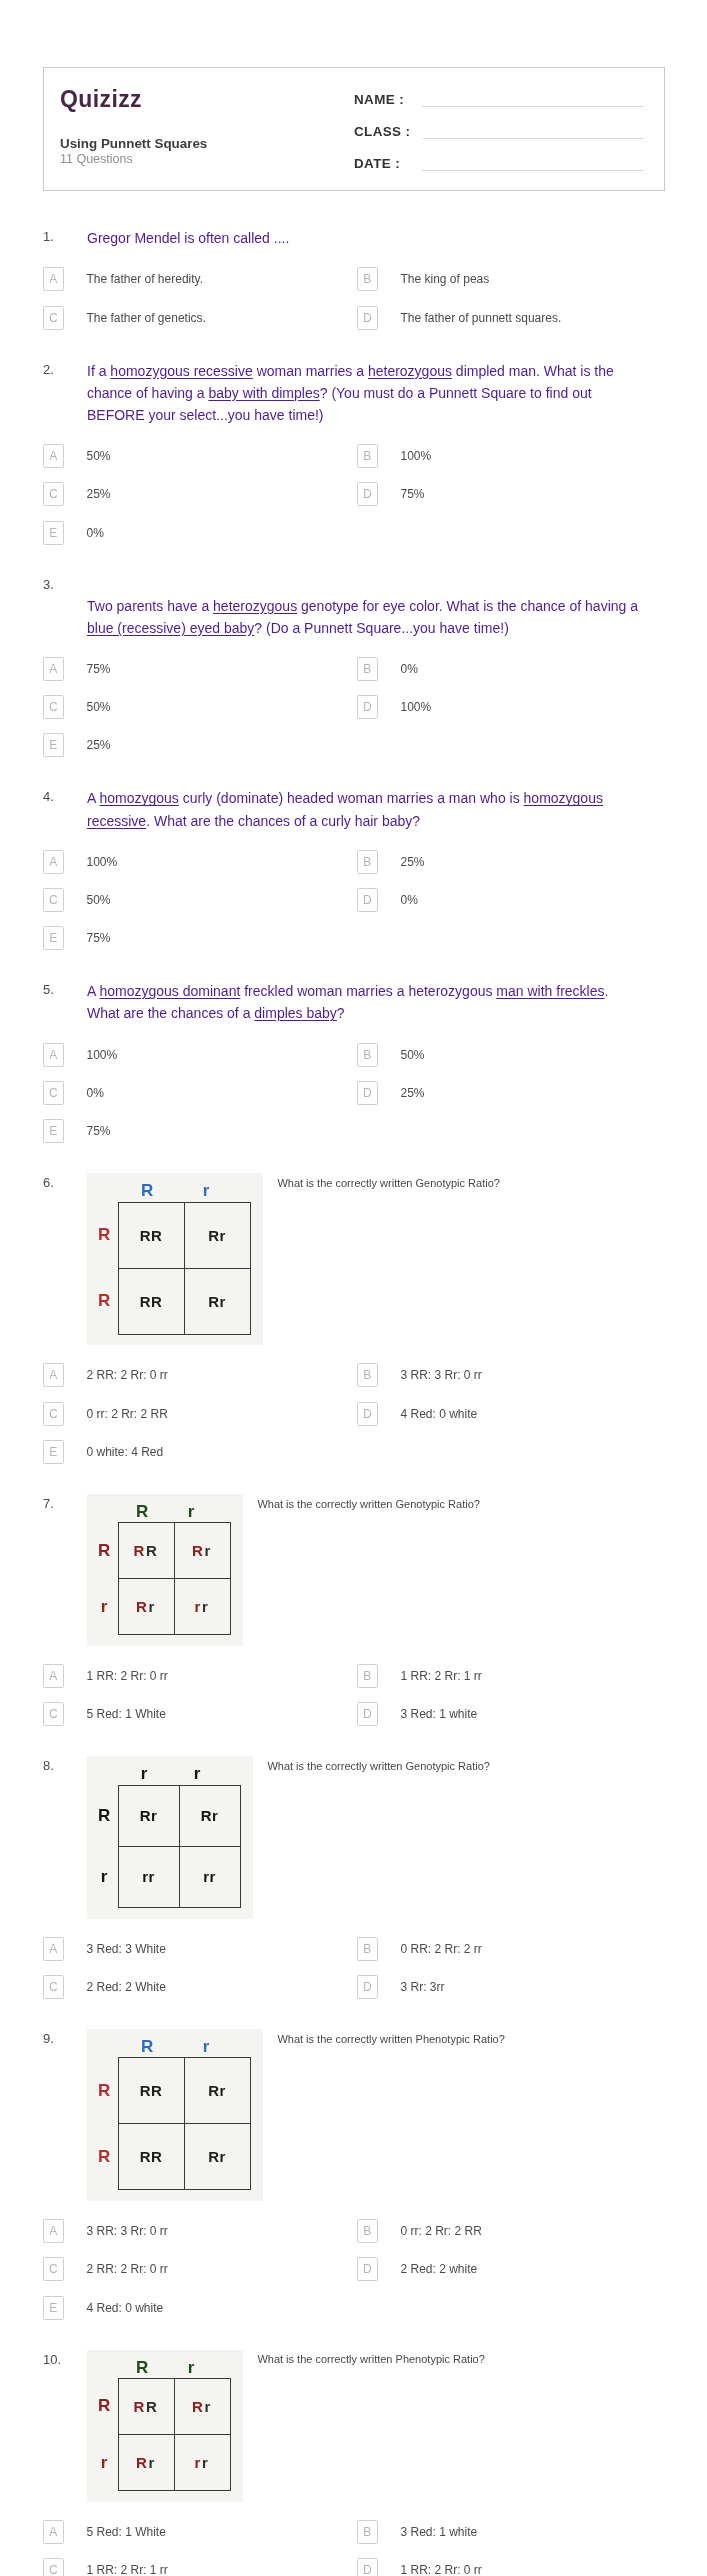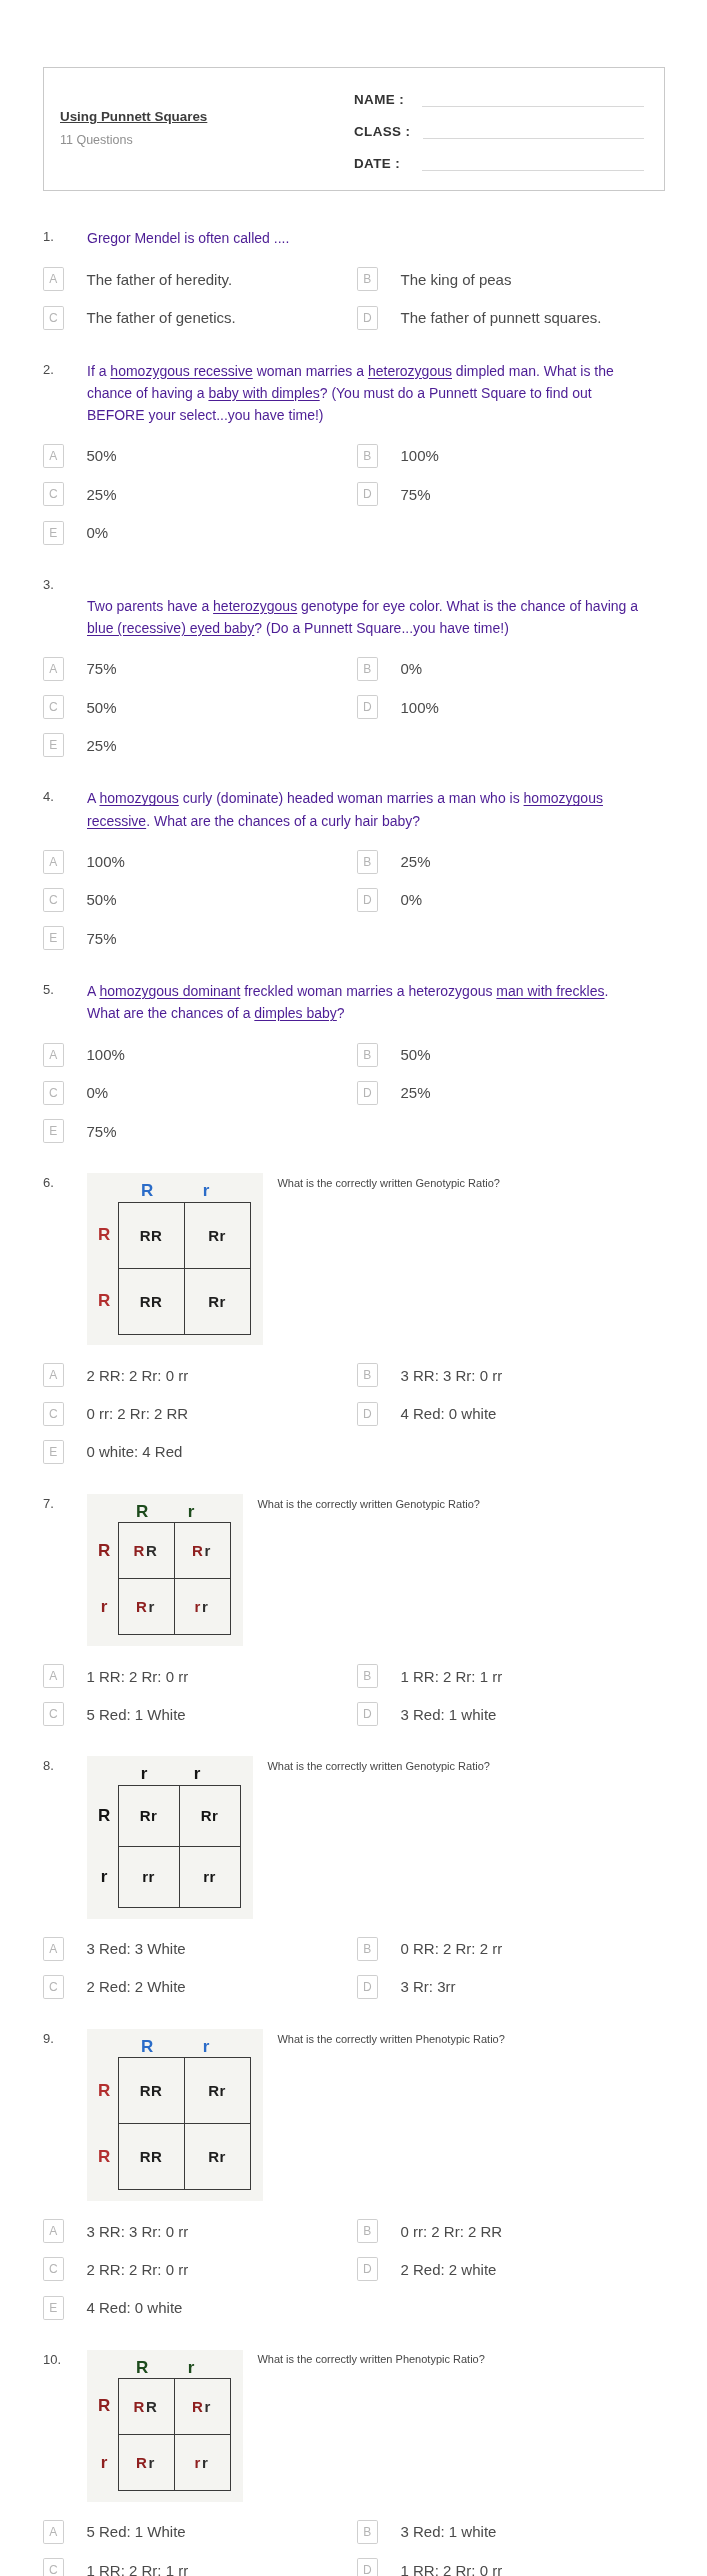--- a/index.html
+++ b/index.html
@@ -3,22 +3,22 @@
 <meta charset="utf-8">
 <style>
   html,body{margin:0;padding:0;background:#ffffff;}
   body{width:708px;font-family:"Liberation Sans",sans-serif;-webkit-font-smoothing:antialiased;}
   .page{width:708px;min-height:2576px;box-sizing:border-box;padding:67px 43px 45px 43px;background:#fff;color:#474747;}
 
   
   .header-card{border:0.9px solid #c9c9c9;display:flex;padding:18px 19.6px 19.6px 16px;box-sizing:border-box;}
   .header-left{flex:0 0 294px;}
   .logo{font-size:23px;font-weight:800;color:#482646;letter-spacing:0.4px;}
-  .quiz-title{margin-top:23px;font-size:13.4px;font-weight:700;color:#3d3d3d;text-decoration:underline;}
-  .quiz-sub{margin-top:9px;font-size:12.5px;color:#8f8f8f;}
+  .quiz-title{margin-top:23px;font-size:13.4px;font-weight:700;color:#3d3d3d;}
+  .quiz-sub{margin-top:1px;font-size:12.5px;color:#8f8f8f;}
   .header-right{flex:1;display:flex;flex-direction:column;gap:15px;padding-top:3.6px;}
   .field-row{display:flex;align-items:flex-end;gap:13px;}
   .field-label{font-size:13.4px;color:#333;font-weight:600;letter-spacing:0.4px;flex:0 0 55px;white-space:nowrap;}
   .field-line{flex:1;border-bottom:0.9px solid #d8d8d8;height:16px;}
 
   
   #questions{margin-top:36px;}
   .question{margin-top:30px;}
   .question:first-child{margin-top:0;}
   .q-row{display:flex;}
@@ -30,21 +30,21 @@
 
   .q-media{display:flex;gap:14.3px;align-items:flex-start;}
   .q-side-text{font-size:11px;color:#474747;padding-top:1.8px;max-width:383px;line-height:1.5;}
 
   
   .options{display:grid;grid-template-columns:314px 1fr;row-gap:14.3px;margin-top:18px;}
   .option{display:flex;align-items:center;gap:23px;}
   .opt-box{flex:0 0 20.5px;width:20.5px;height:24px;border:0.9px solid #cfcfcf;border-radius:1.8px;
            display:flex;align-items:center;justify-content:center;
            font-size:12px;color:#b5b5b5;box-sizing:border-box;}
-  .opt-text{font-size:15px;color:#4a4a4a;}
+  .opt-text{font-size:12px;color:#4a4a4a;}
 
   
   .punnett{background:#f4f4f1;display:inline-block;padding:7.1px 12.5px 10.7px 3.6px;}
   .pn-top{display:flex;margin-left:27px;}
   .pn-colh{text-align:center;font-weight:700;font-size:17px;line-height:21.4px;}
   .pn-mid{display:flex;}
   .pn-rowh{display:flex;flex-direction:column;width:27px;}
   .pn-rowh span{flex:1;display:flex;align-items:center;justify-content:center;font-weight:700;font-size:17px;}
   .pn-table{border-collapse:collapse;}
   .pn-table td{border:1.8px solid #3a3a3a;text-align:center;vertical-align:middle;padding:4px;
@@ -67,20 +67,21 @@
   .pn-black .pn-rowh span{color:#141414;}
   .pn-black .cell-text{color:#141414;letter-spacing:0.4px;}
 </style>
 </head>
 <body>
 
 <div class="page">
 
   <div class="header-card">
     <div class="header-left">
+      <div class="logo">Quizizz</div>
       <div class="quiz-title">Using Punnett Squares</div>
       <div class="quiz-sub">11 Questions</div>
     </div>
     <div class="header-right">
       <div class="field-row">
         <span class="field-label">NAME :</span>
         <span class="field-line"></span>
       </div>
       <div class="field-row">
         <span class="field-label">CLASS :</span>

